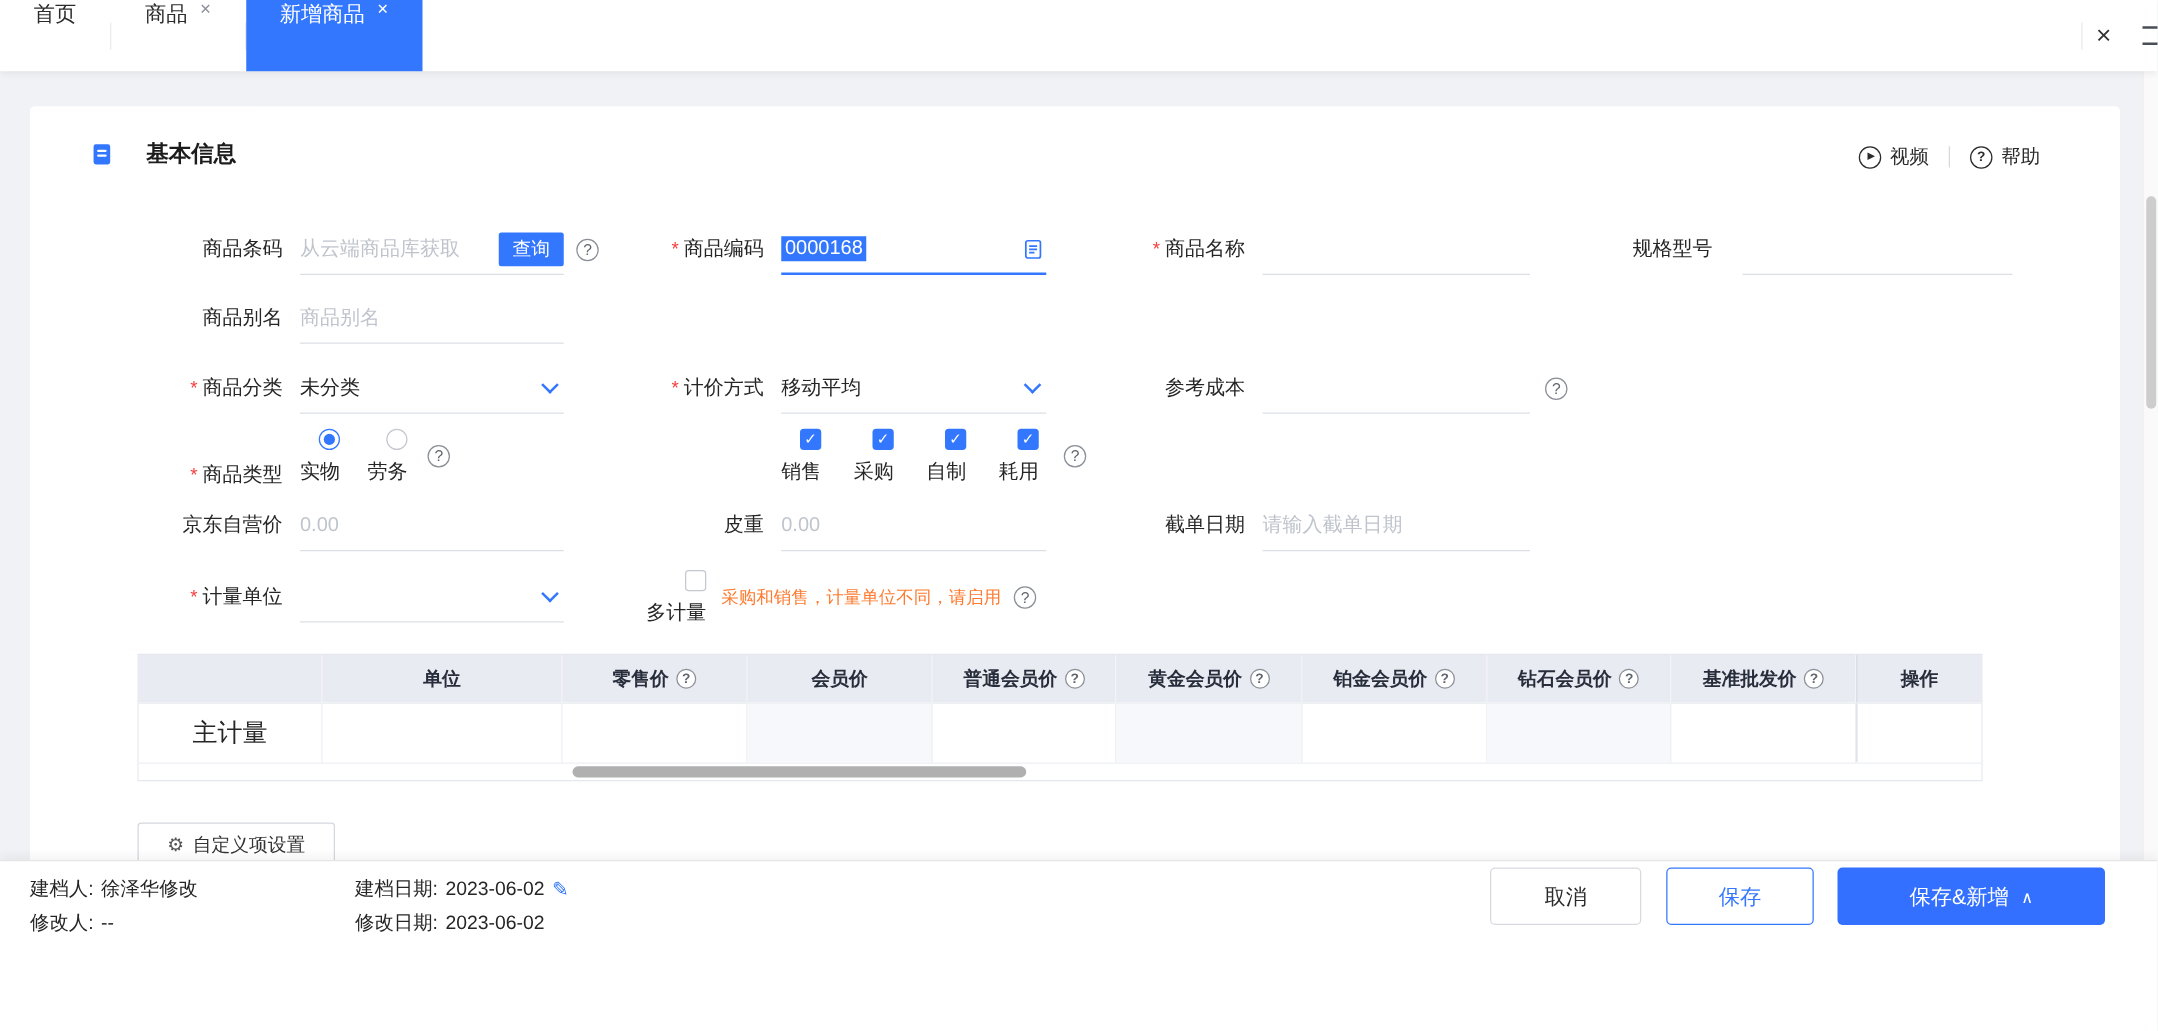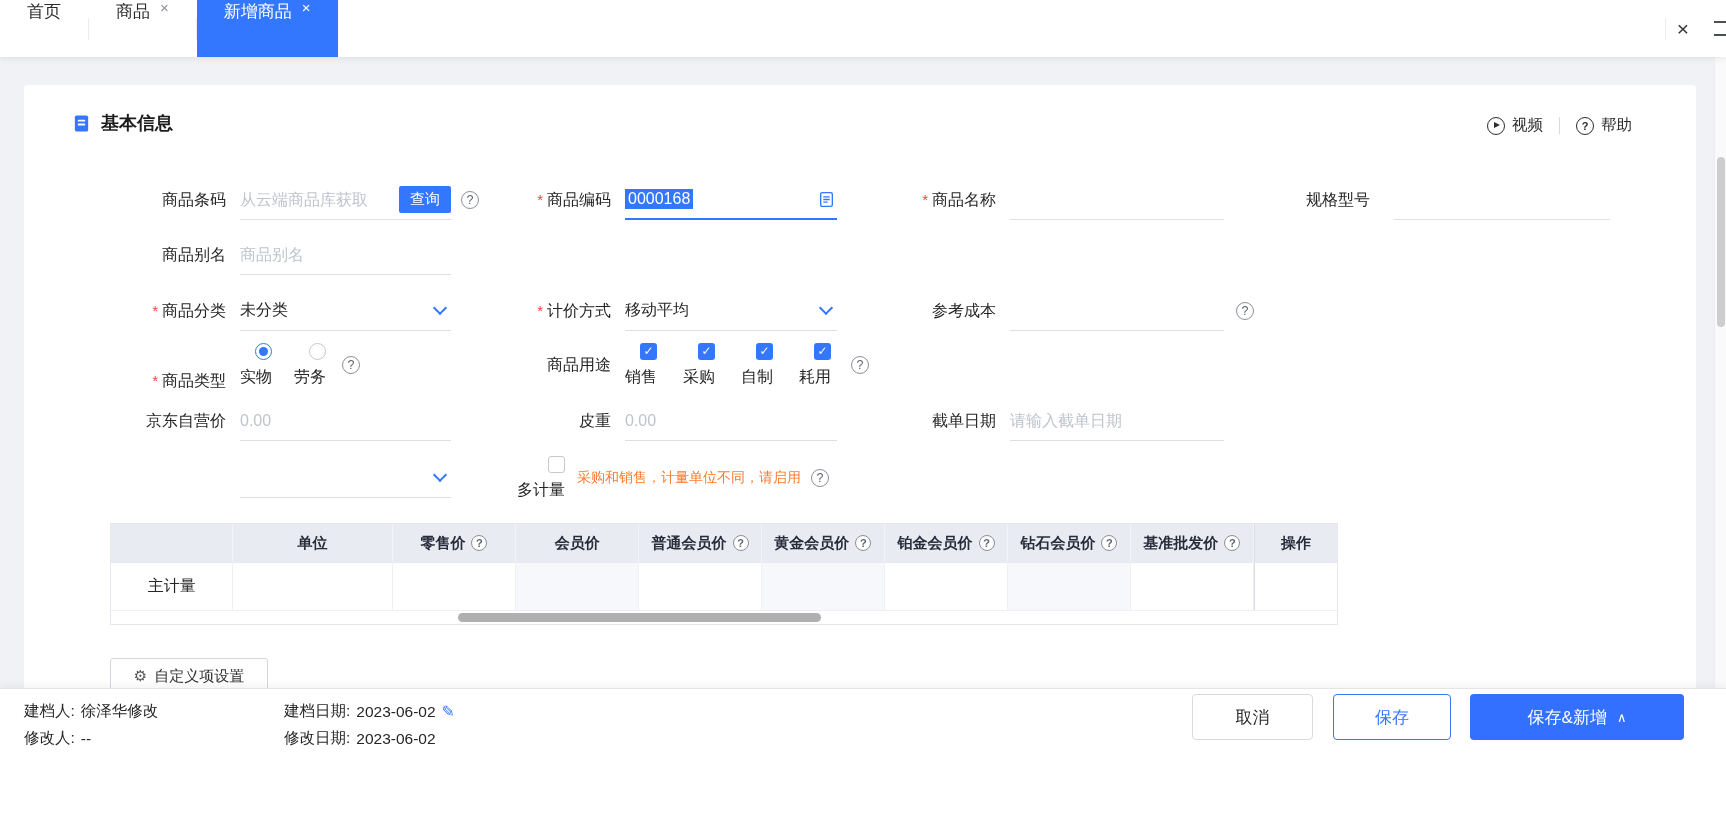--- a/index.html
+++ b/index.html
@@ -13,21 +13,21 @@
 .tab.active { background:#3377ff; color:#fff; }
 .tab.active .x { color:#fff; }
 .tsep { width:1px; height:22px; background:#ececec; align-self:center; }
 .tab-right { position:absolute; right:0; top:0; height:57px; display:flex; align-items:center; }
 .close-all { font-size:21px; color:#333; width:34px; text-align:center; cursor:pointer; }
 .clip-icon { width:22px; height:15px; border:2px solid #4a4f57; border-left:none; margin-left:14px; margin-right:-10px; }
 
 
 .card { position:absolute; left:24px; top:85px; width:1672px; height:620px; background:#fff; border-radius:4px; }
 .ptitle { position:absolute; left:48px; top:26px; display:flex; align-items:center; gap:10px; }
-.ptitle .t { font-size:18px; font-weight:700; color:#1c1c1c; }
+.ptitle .t { font-size:18px; font-weight:700; color:#1c1c1c;margin-left:16px; }
 .pactions { position:absolute; right:64px; top:30px; display:flex; align-items:center; font-size:15.5px; color:#2b2b2b; }
 .pact { display:flex; align-items:center; gap:7px; cursor:pointer; }
 .vdiv { width:1px; height:17px; background:#d9d9d9; margin:0 16px; }
 .cicon { width:18px; height:18px; border:1.5px solid #2b2b2b; border-radius:50%; display:inline-flex; align-items:center; justify-content:center; flex:none; position:relative; font-size:11px; font-weight:700; }
 .play::after { content:""; position:absolute; left:6px; top:4px; border-left:6px solid #2b2b2b; border-top:3.5px solid transparent; border-bottom:3.5px solid transparent; }
 
 
 .lbl { position:absolute; width:150px; height:40px; line-height:40px; text-align:right; font-size:16px; color:#262626; white-space:nowrap; }
 .req { color:#f43f3f; margin-right:4px; font-size:15px; }
 .uctl { position:absolute; height:40px; display:flex; align-items:center; border-bottom:1px solid #dcdfe6; font-size:16px; }
@@ -42,26 +42,26 @@
 .radio { width:17px; height:17px; border-radius:50%; border:1px solid #c4c8cf; background:#fff; display:inline-flex; align-items:center; justify-content:center; flex:none; cursor:pointer; }
 .radio.on { border-color:#3377ff; }
 .radio.on::after { content:""; width:9px; height:9px; border-radius:50%; background:#3377ff; }
 .cb { width:17px; height:17px; border-radius:3px; display:inline-flex; align-items:center; justify-content:center; flex:none; cursor:pointer; }
 .cb.on { background:#3377ff; color:#fff; font-size:12px; font-weight:700; }
 .cb.off { background:#fff; border:1px solid #c4c8cf; }
 .opt { display:flex; align-items:flex-end; gap:7px;flex-direction:column; }
 .warn { color:#ff7a2f; font-size:14px; margin-left:12px; white-space:nowrap; }
 
 
-.ptable { position:absolute; left:86px; top:438px; width:1228px; border:1px solid #e4e7ed; }
+.ptable { position:absolute; left:86px; top:438px; width:1476px; border:1px solid #e4e7ed; }
 .pt-head { display:flex; background:#e8ebf1; height:38px; }
 .pt-hc { display:flex; align-items:center; justify-content:center; gap:6px; font-size:15px; font-weight:700; color:#272d3b; border-right:1px solid #f3f4f7; white-space:nowrap; }
 .pt-hc .qicon { width:16px; height:16px; font-size:11px; }
 .pt-row { display:flex; height:48px; background:#fff; border-top:1px solid #e8eaef; }
-.pt-c { display:flex; align-items:center; justify-content:center; font-size:16px; color:#262626; border-right:1px solid #eef0f4; }
+.pt-c { display:flex; align-items:center; justify-content:center; font-size:20px; color:#262626; border-right:1px solid #eef0f4; }
 .alt { background:#f7f8fb; }
 .opcol { border-left:1px solid #d8dbe2; }
 .cw0{width:149px}.cw1{width:194px}.cw2{width:150px}.cw3{width:150px}.cw4{width:149px}.cw5{width:150px}.cw6{width:150px}.cw7{width:149px}.cw8{width:150px}.cw9{width:101px;border-right:none}
 .pt-scroll { height:14px; background:#fff; border-top:1px solid #eef0f4; position:relative; }
 .pt-thumb { position:absolute; left:347px; top:2px; width:363px; height:9px; background:#b0b0b0; border-radius:5px; cursor:pointer; }
 
 .custom-btn { position:absolute; left:86px; top:573px; width:158px; height:36px; border:1px solid #d4d7dd; border-radius:3px; background:#fff; display:flex; align-items:center; justify-content:center; gap:7px; font-size:15px; color:#333; cursor:pointer; }
 .gear { color:#555; font-size:15px; }
 
 
@@ -178,21 +178,20 @@
       <span class="radio on"></span>
       <span>实物</span>
     </span>
     <span class="opt">
       <span class="radio"></span>
       <span>劳务</span>
     </span>
     <span class="qicon" style="margin-left:-6px;">?</span>
   </div>
 
-  <div class="lbl" style="left:437px;top:260px;"><span>商品用途</span></div>
   <div class="plain" style="left:601px;top:260px;gap:26px;">
     <span class="opt">
       <span class="cb on">✓</span>
       <span>销售</span>
     </span>
     <span class="opt">
       <span class="cb on">✓</span>
       <span>采购</span>
     </span>
     <span class="opt">
@@ -214,20 +213,21 @@
   <div class="lbl" style="left:437px;top:316px;"><span>皮重</span></div>
   <div class="uctl" style="left:601px;top:316px;width:212px;">
     <input type="text" placeholder="0.00" style="">
   </div>
 
   <div class="lbl" style="left:822px;top:316px;"><span>截单日期</span></div>
   <div class="uctl" style="left:986px;top:316px;width:214px;">
     <input type="text" placeholder="请输入截单日期" style="">
   </div>
 
+  <div class="lbl" style="left:52px;top:373px;"><span class="req">*</span><span>计量单位</span></div>
   <div class="uctl" style="left:216px;top:373px;width:211px;">
     <span class="chev"></span>
   </div>
 
   <div class="plain" style="left:493px;top:373px;">
     <span class="opt">
       <span class="cb off"></span>
       <span>多计量</span>
     </span>
     <span class="warn">采购和销售，计量单位不同，请启用</span>

